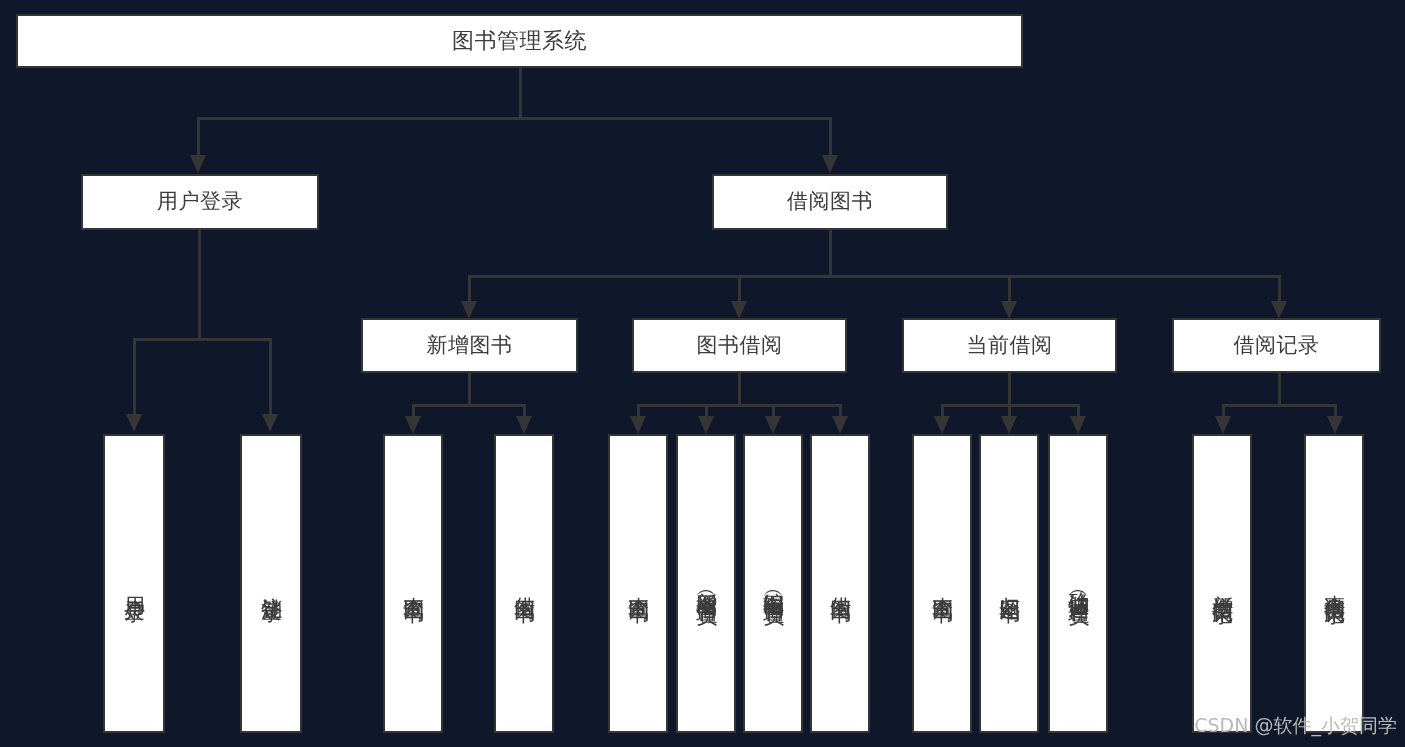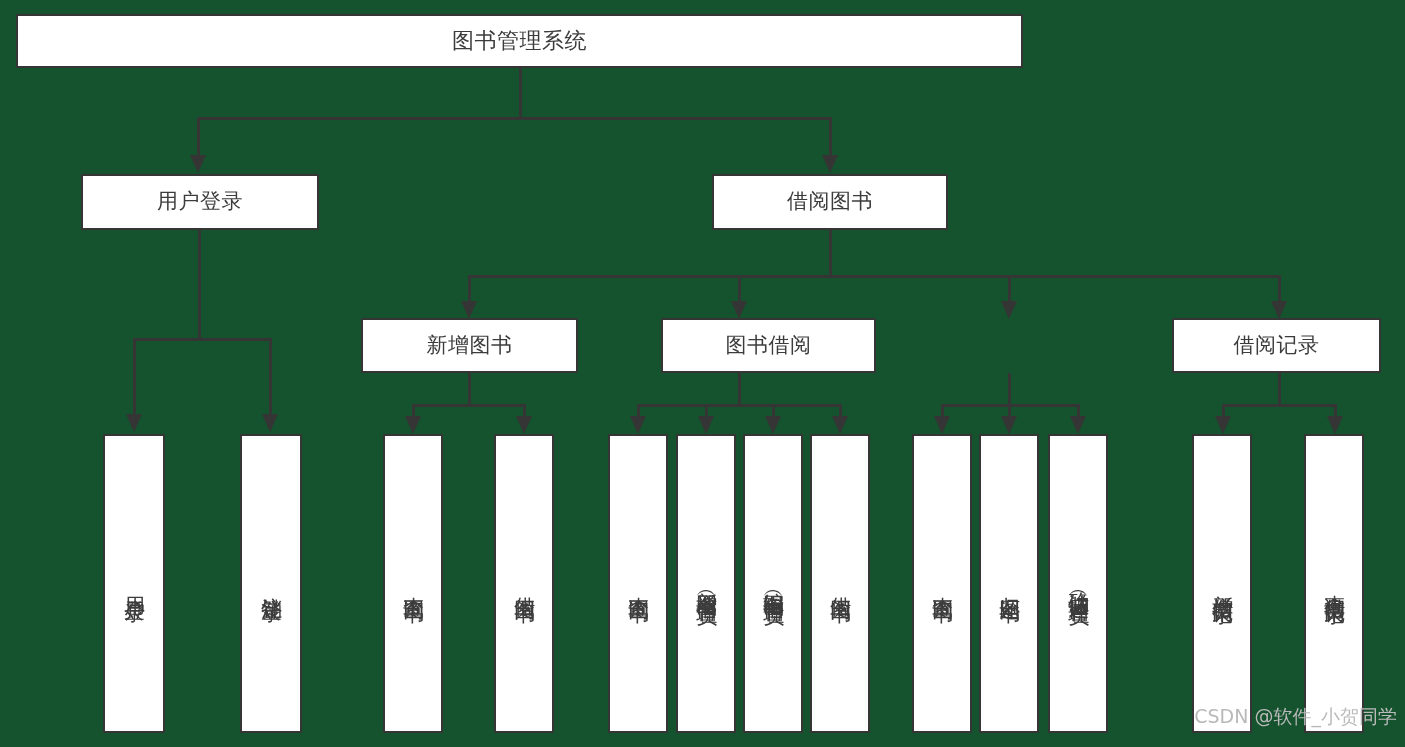--- a/index.html
+++ b/index.html
@@ -8,21 +8,21 @@
     padding: 0;
     background: #ffffff;
   }
   body {
     font-family: "DejaVu Sans", "Liberation Sans", sans-serif;
   }
   #canvas {
     position: relative;
     width: 1405px;
     height: 747px;
-    background: #14532d;
+    background: #0f172a;
     overflow: hidden;
   }
   
   .node {
     position: absolute;
     box-sizing: border-box;
     background: #ffffff;
     border: 2.5px solid #353535;
     display: flex;
     align-items: center;
@@ -68,21 +68,21 @@
     width: 0;
     height: 0;
     border-left: 8px solid transparent;
     border-right: 8px solid transparent;
     border-top: 18px solid #353535;
   }
   
   #watermark {
     position: absolute;
     right: 8px;
-    bottom: 17px;
+    bottom: 8px;
     font-size: 19px;
     color: #b9b9b9;
     white-space: nowrap;
     pointer-events: none;
     margin-left: 27px;
   }
 </style>
 </head>
 <body>
 
@@ -121,22 +121,25 @@
   <div class="vline" style="left:738px; top:275px; height:28px;"></div>
   <div class="arrow" style="left:731px; top:301px;"></div>
   <div class="vline" style="left:1008px; top:275px; height:28px;"></div>
   <div class="arrow" style="left:1001px; top:301px;"></div>
   <div class="vline" style="left:1278px; top:275px; height:28px;"></div>
   <div class="arrow" style="left:1271px; top:301px;"></div>
 
   <div class="node horiz" style="left:361px; top:318px; width:217px; height:55px;">
     <span class="label">新增图书</span>
   </div>
-  <div class="node horiz" style="left:661px; top:318px; width:215px; height:55px;">
+  <div class="node horiz" style="left:632px; top:318px; width:215px; height:55px;">
     <span class="label">图书借阅</span>
+  </div>
+  <div class="node horiz" style="left:902px; top:318px; width:215px; height:55px;">
+    <span class="label">当前借阅</span>
   </div>
   <div class="node horiz" style="left:1172px; top:318px; width:209px; height:55px;">
     <span class="label">借阅记录</span>
   </div>
 
   <div class="vline" style="left:468px; top:373px; height:33px;"></div>
   <div class="hline" style="left:412px; top:404px; width:113px;"></div>
   <div class="vline" style="left:412px; top:404px; height:14px;"></div>
   <div class="arrow" style="left:405px; top:416px;"></div>
   <div class="vline" style="left:523px; top:404px; height:14px;"></div>

